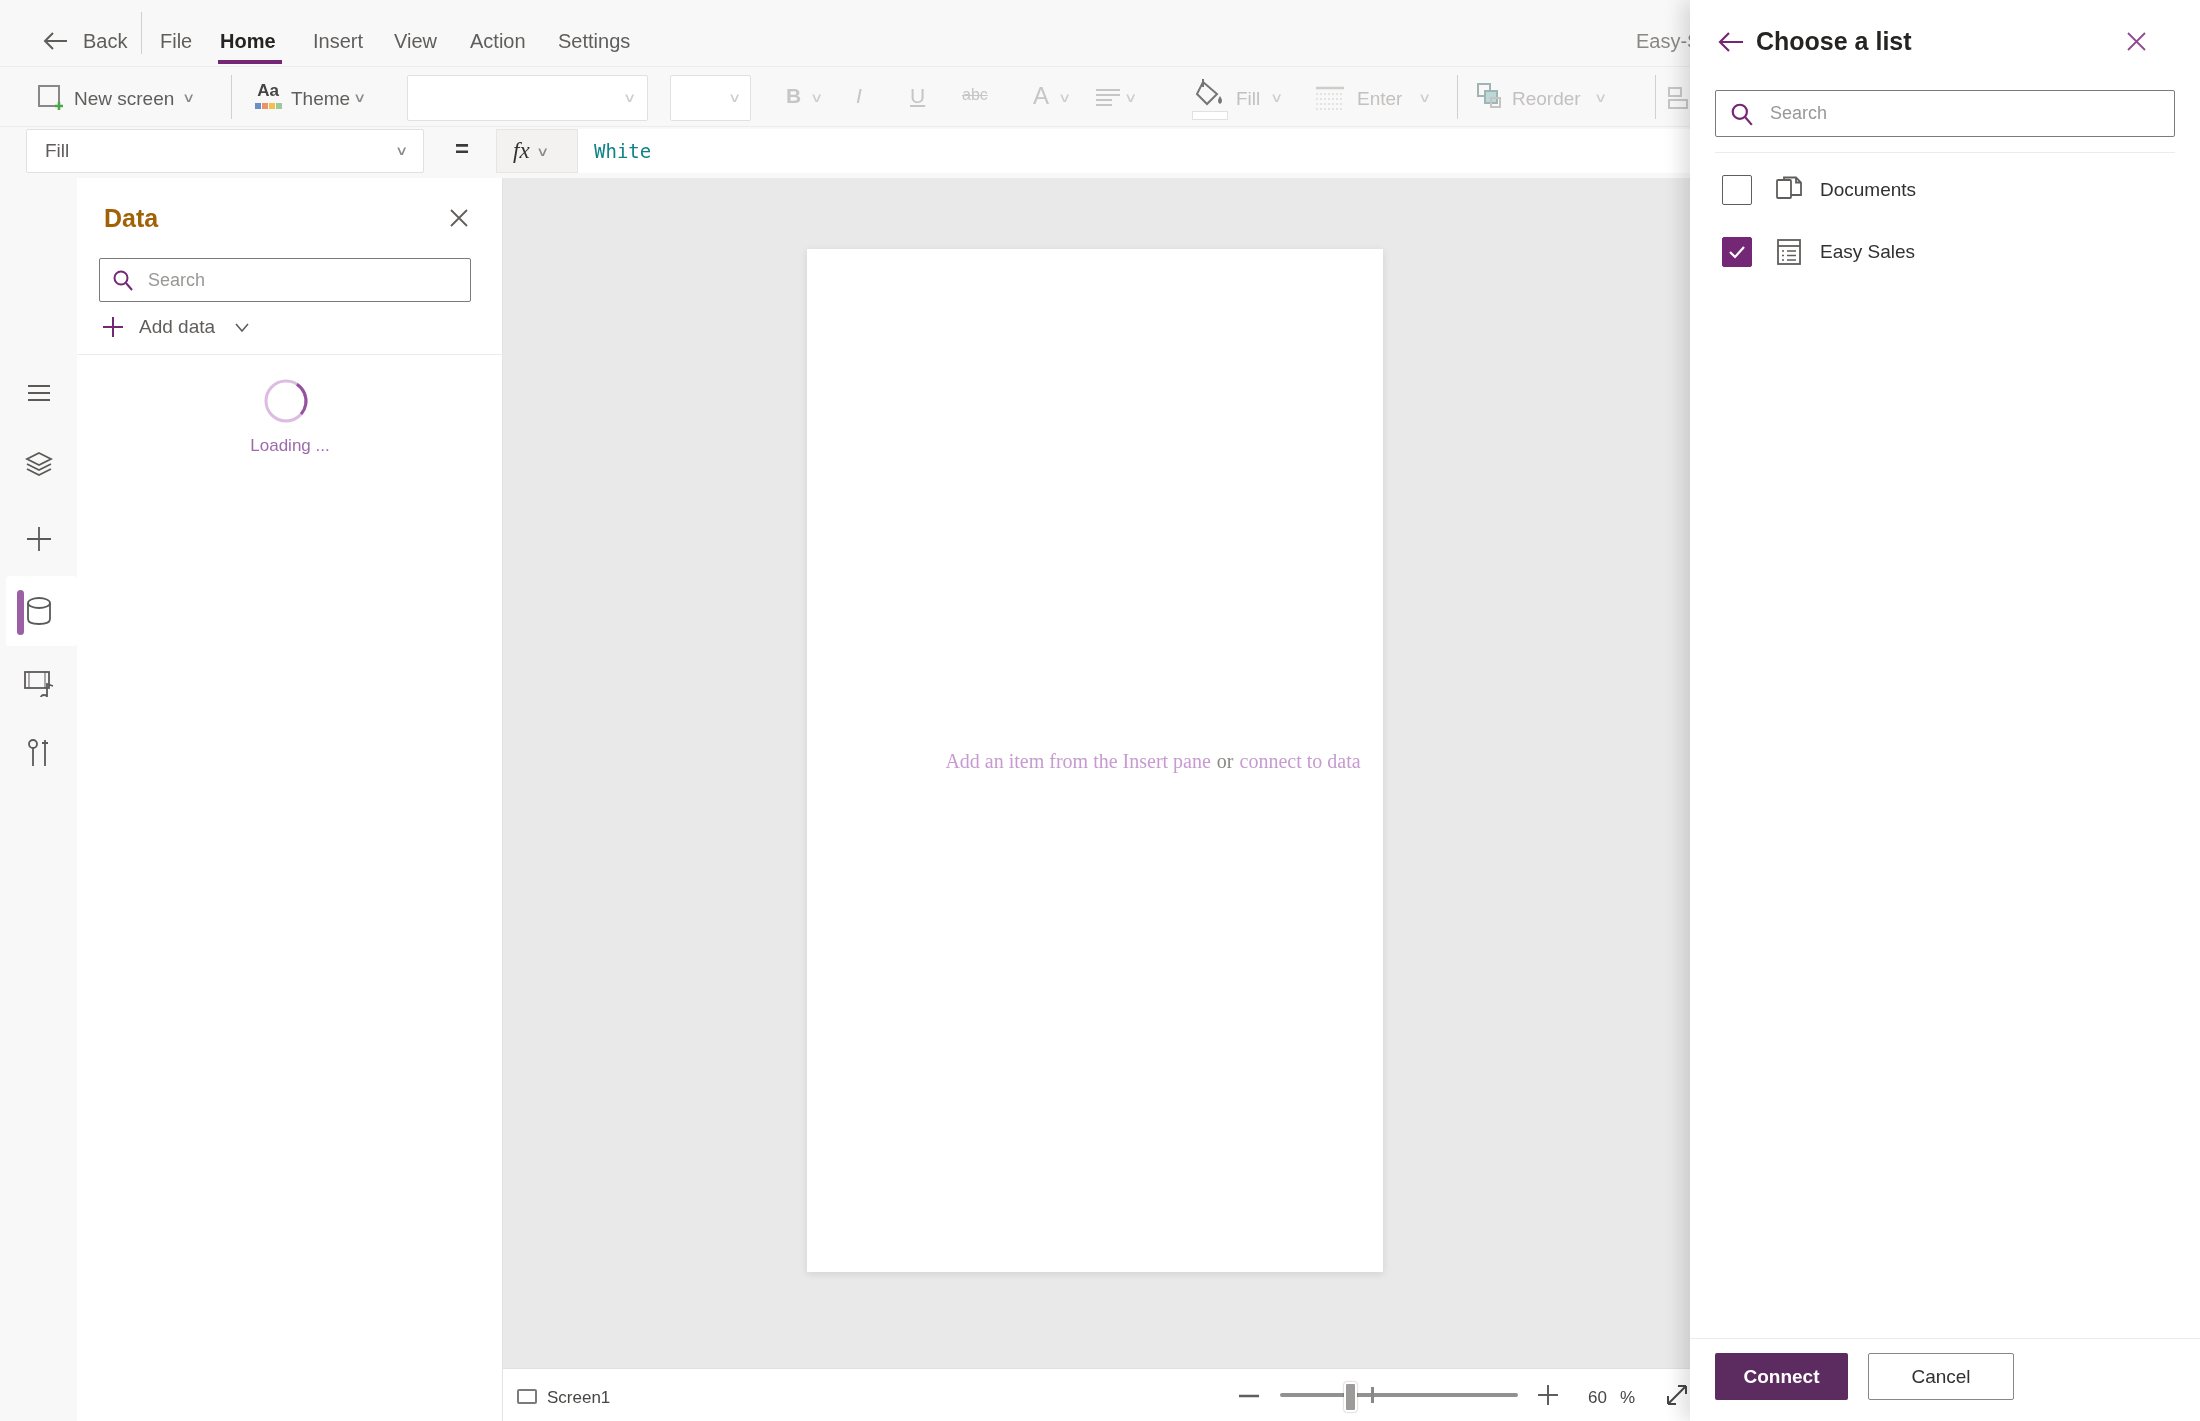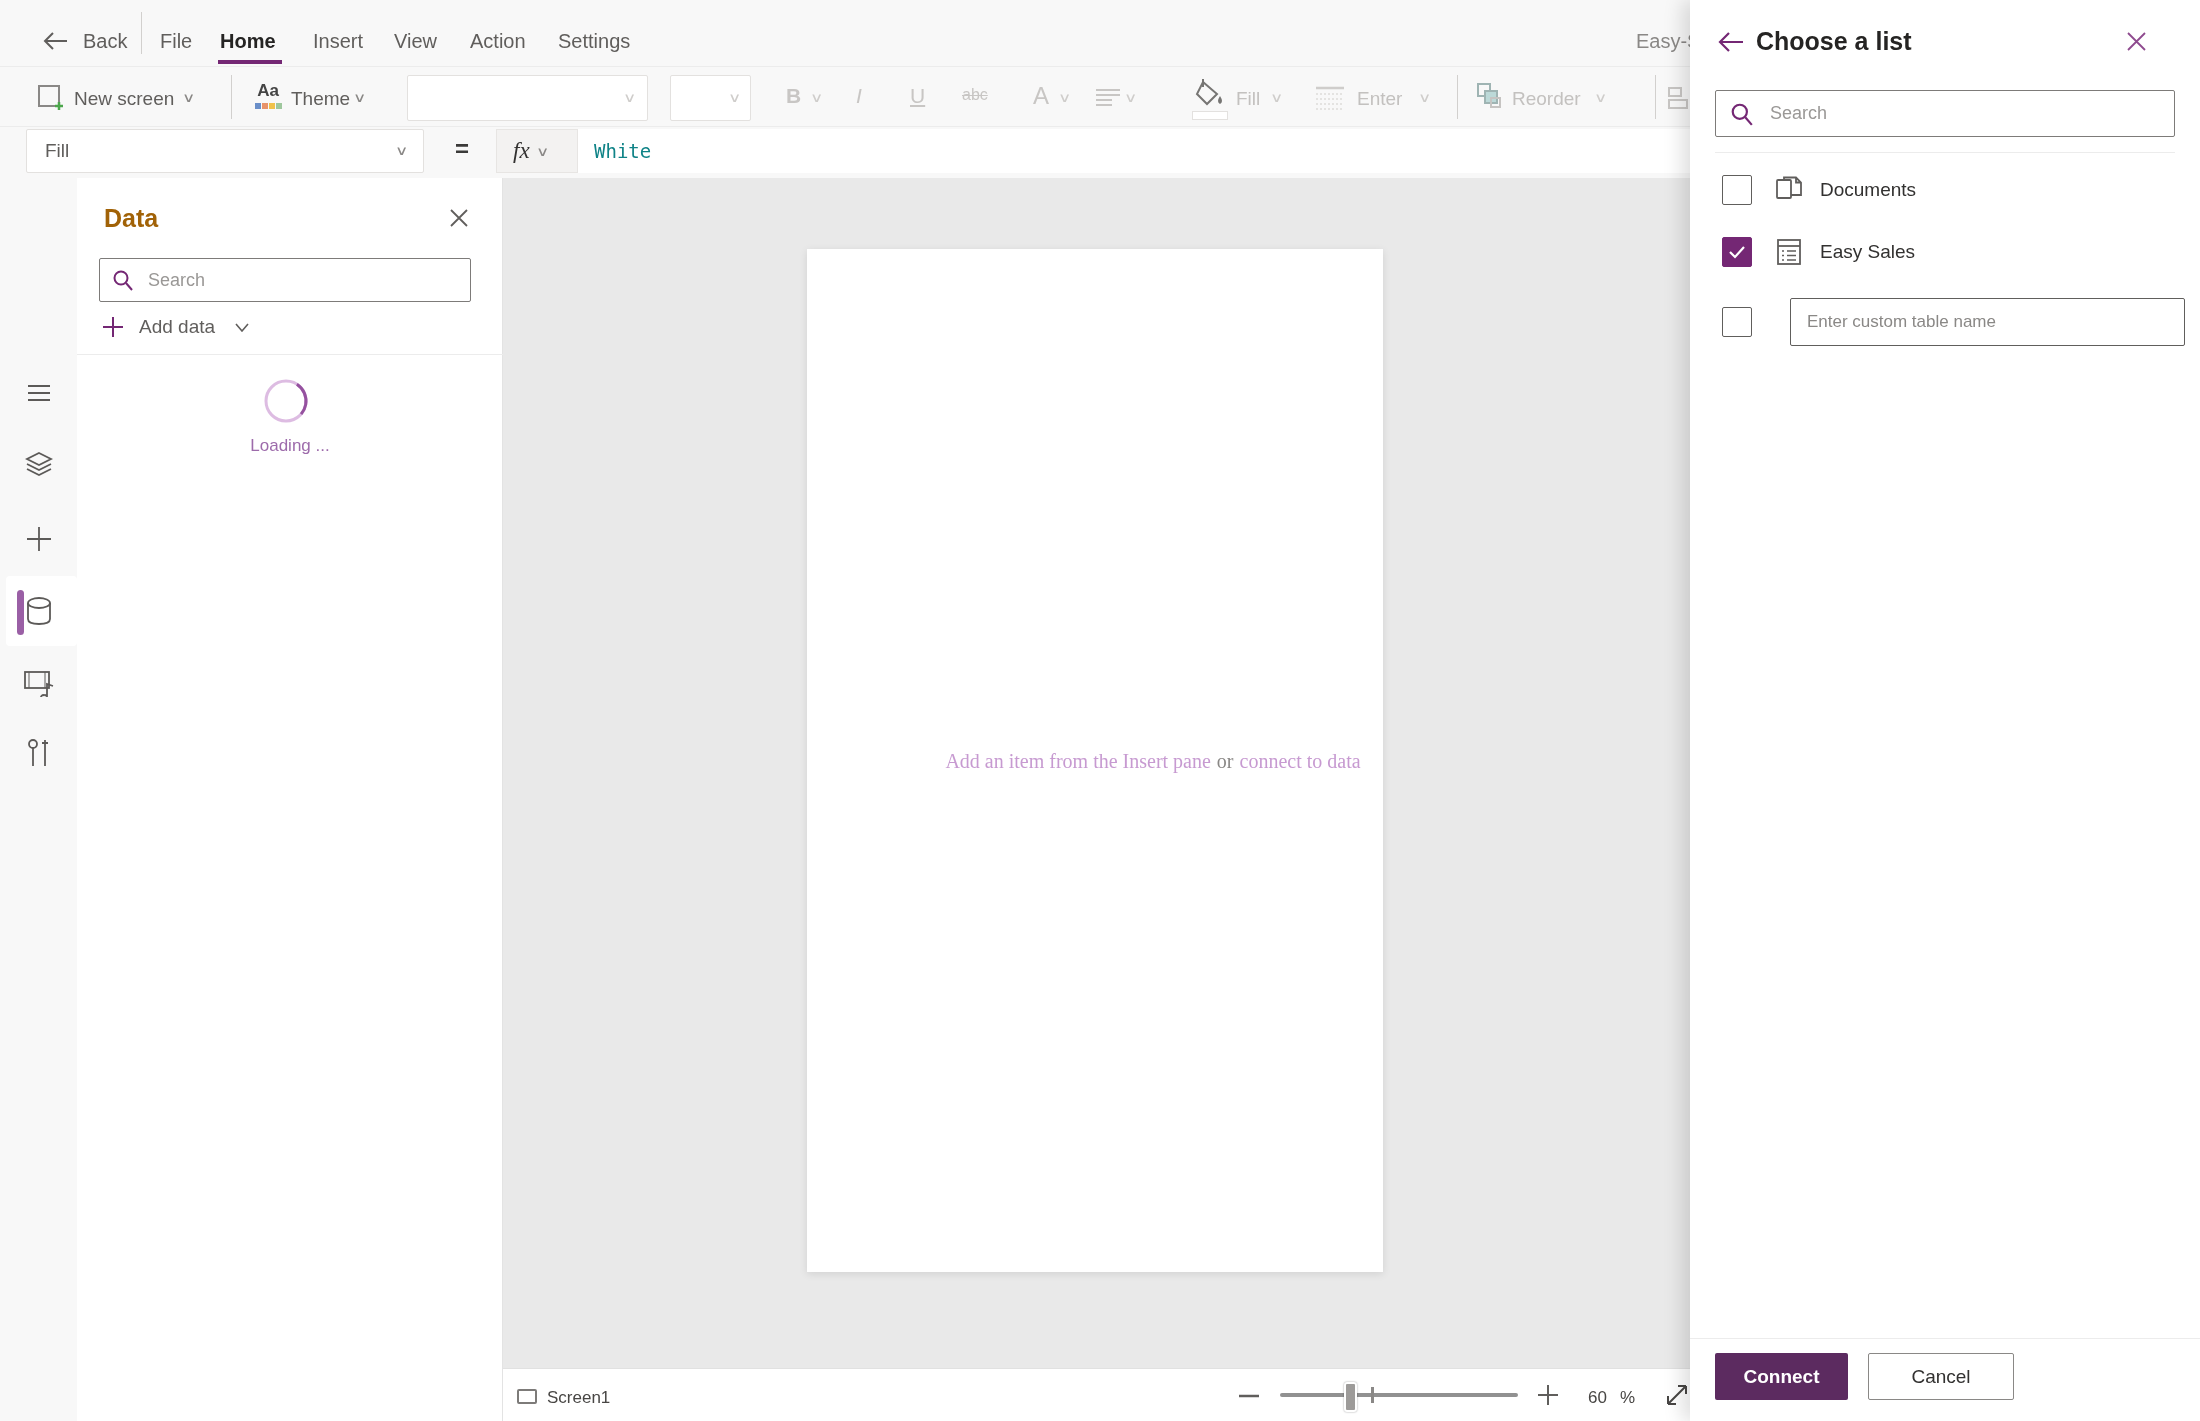--- a/index.html
+++ b/index.html
@@ -310,23 +310,17 @@
         </svg>
     </div>
     <svg width="26" height="28" viewBox="0 0 26 28" style="margin-left:24px;">
         <rect x="2" y="2" width="22" height="24" fill="none" stroke="#605e5c" stroke-width="1.8"></rect>
         <path d="M2 8 h22" stroke="#605e5c" stroke-width="1.8"></path>
         <path d="M6 13 h2 M11 13 h9 M6 17.5 h2 M11 17.5 h9 M6 22 h2 M11 22 h9" stroke="#605e5c" stroke-width="1.6"></path>
       </svg>
     <span class="item-label" style="margin-left:18px;">Easy Sales</span>
   </div>
 
-  <div class="abs row" style="left:32px;top:298px;">
-    <div class="checkbox"></div>
-    <div class="custom-input" style="margin-left:38px;width:395px;height:48px;">
-      <input placeholder="Enter custom table name" style="">
-    </div>
-  </div>
 
   <div class="abs hdiv" style="left:0;top:1338px;width:510px;"></div>
   <button class="abs btn-primary" style="left:25px;top:1353px;width:133px;height:47px;">Connect</button>
   <button class="abs btn-secondary" style="left:178px;top:1353px;width:146px;height:47px;">Cancel</button>
 </div>
 
 </body></html>

